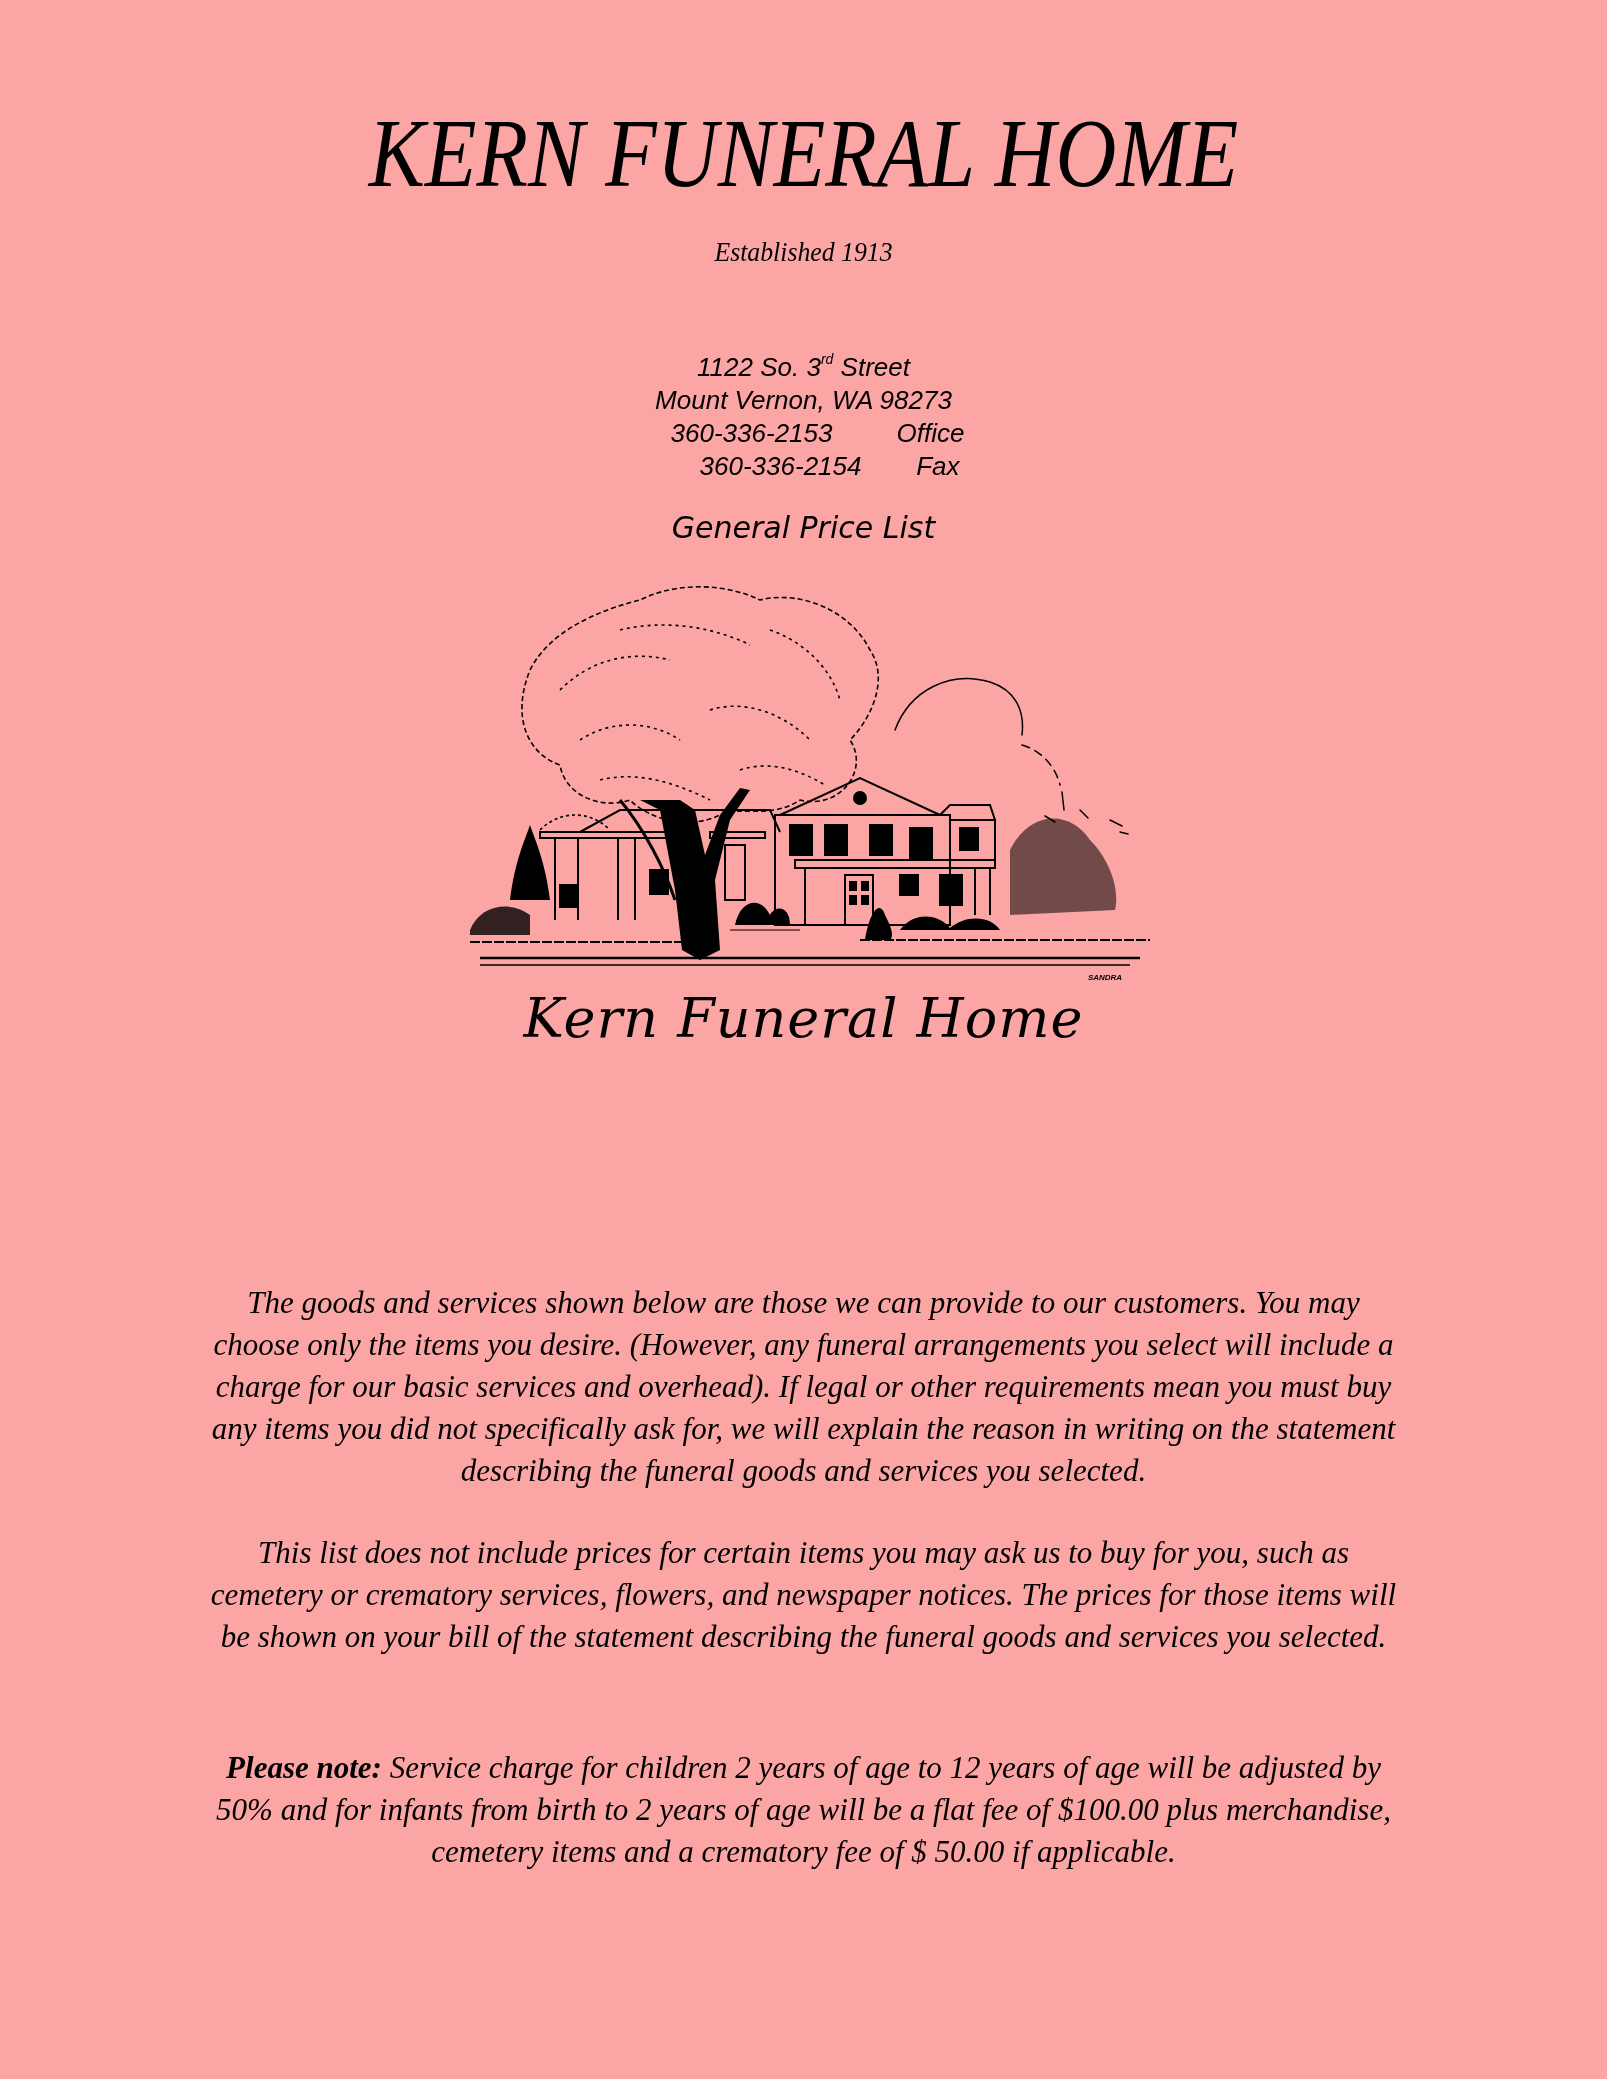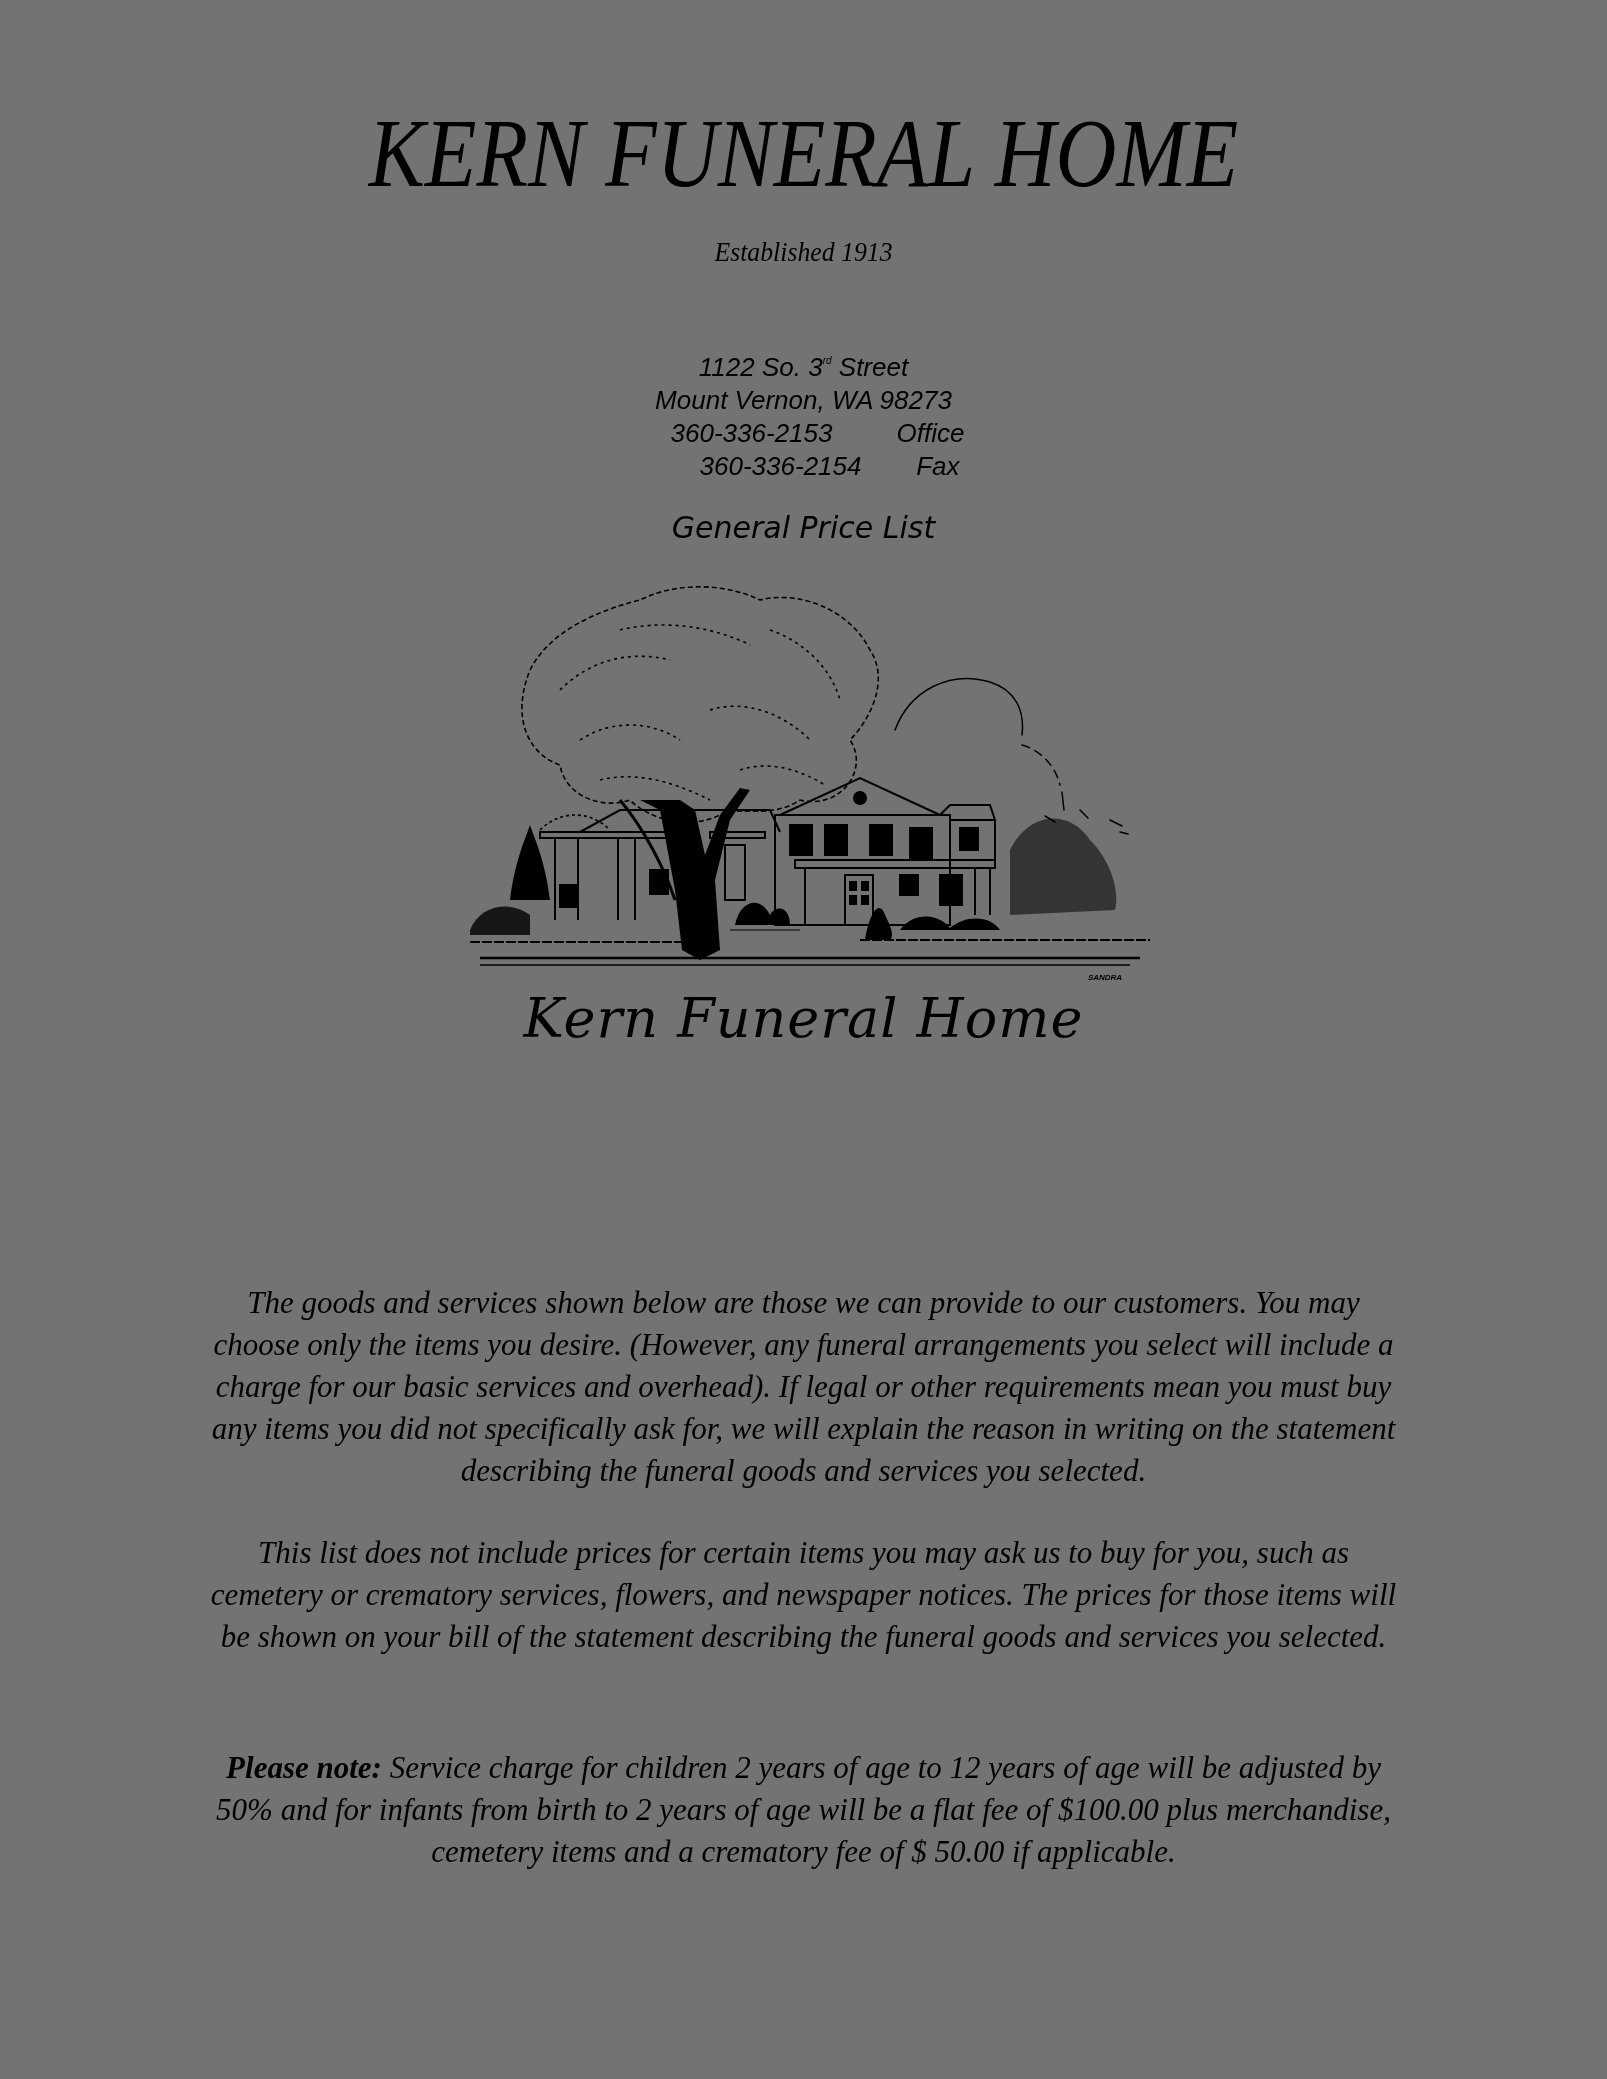--- a/index.html
+++ b/index.html
@@ -12,21 +12,21 @@
       height: 2079px;
       position: relative;
       overflow: hidden;
       color: #000000;
     }
     .page {
       position: absolute;
       left: 0; top: 0;
       width: 1607px;
       height: 2079px;
-      background: #737373;
+      background: #fca5a5;
     }
     .abs {
       position: absolute;
       left: 0;
       width: 1607px;
       text-align: center;
     }
     .title {
       top: 98px;
       font-family: "Liberation Serif", "DejaVu Serif", serif;
@@ -47,21 +47,21 @@
       transform: scaleX(0.92);
     }
     .address {
       top: 351px;
       font-family: "Liberation Sans", "DejaVu Sans", sans-serif;
       font-style: italic;
       font-size: 26px;
       line-height: 33px;
     }
     .address .line { display: block; white-space: pre; }
-    .address sup { font-size: 10px; line-height: 0; position: relative; top: -2px; }
+    .address sup { font-size: 14px; line-height: 0; position: relative; top: -2px; }
     .phone-row {
       display: flex;
       justify-content: center;
       white-space: pre;
     }
     .phone-row .num { display: inline-block; width: 190px; text-align: right; }
     .phone-row .lbl { display: inline-block; width: 80px; text-align: right; margin-left: 52px; }
     .phone-row.fax .num { margin-left: 24px; }
     .phone-row.fax .lbl { margin-left: 38px; width: 60px; }
     .gpl {

